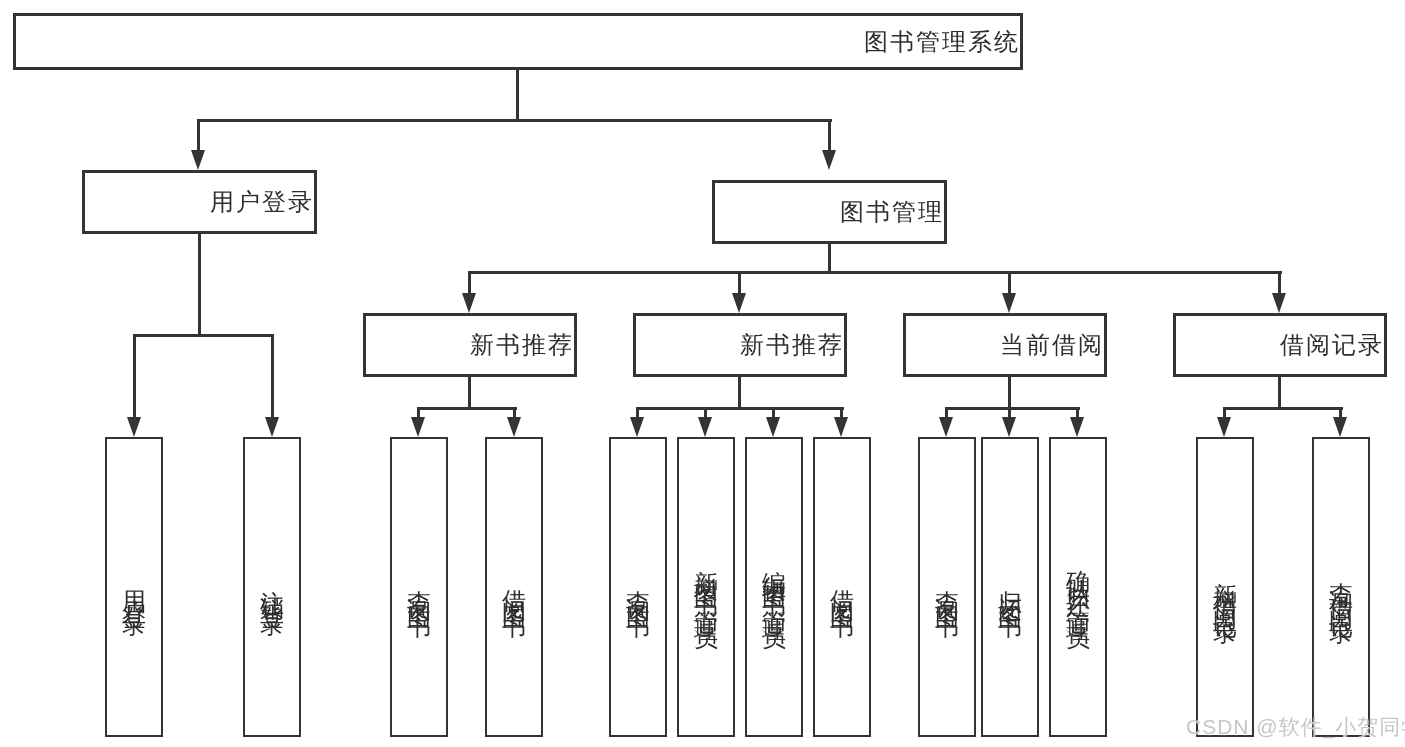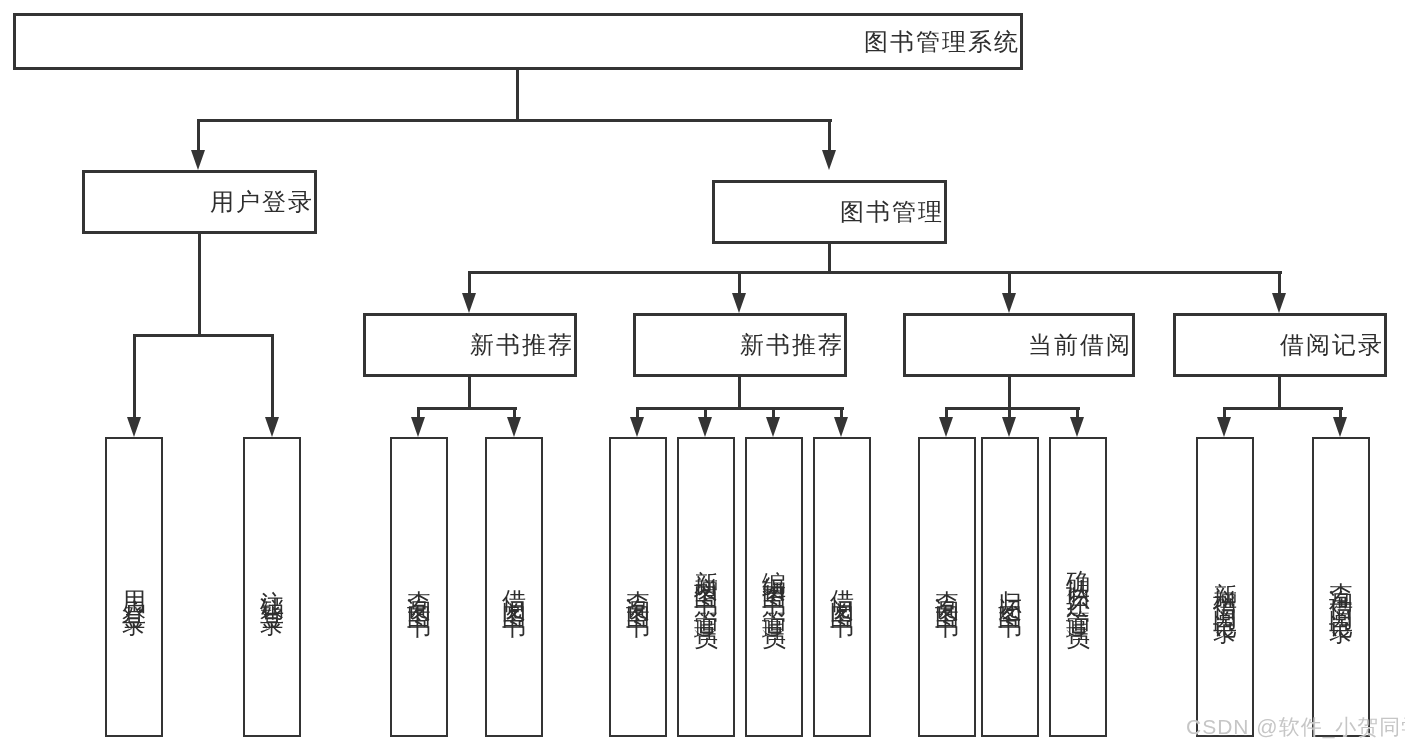--- a/index.html
+++ b/index.html
@@ -137,21 +137,21 @@
   <div class="hbox" style="left:712px;top:180px;width:235px;height:64px;">
     <span>图书管理</span>
   </div>
 
   <div class="hbox" style="left:363px;top:313px;width:214px;height:64px;">
     <span>新书推荐</span>
   </div>
   <div class="hbox" style="left:633px;top:313px;width:214px;height:64px;">
     <span>新书推荐</span>
   </div>
-  <div class="hbox" style="left:903px;top:313px;width:232px;height:64px;">
+  <div class="hbox" style="left:903px;top:313px;width:204px;height:64px;">
     <span>当前借阅</span>
   </div>
   <div class="hbox" style="left:1173px;top:313px;width:214px;height:64px;">
     <span>借阅记录</span>
   </div>
 
   <div class="vbox" style="left:105px;">
     <span>用户登录</span>
   </div>
   <div class="vbox" style="left:243px;">

